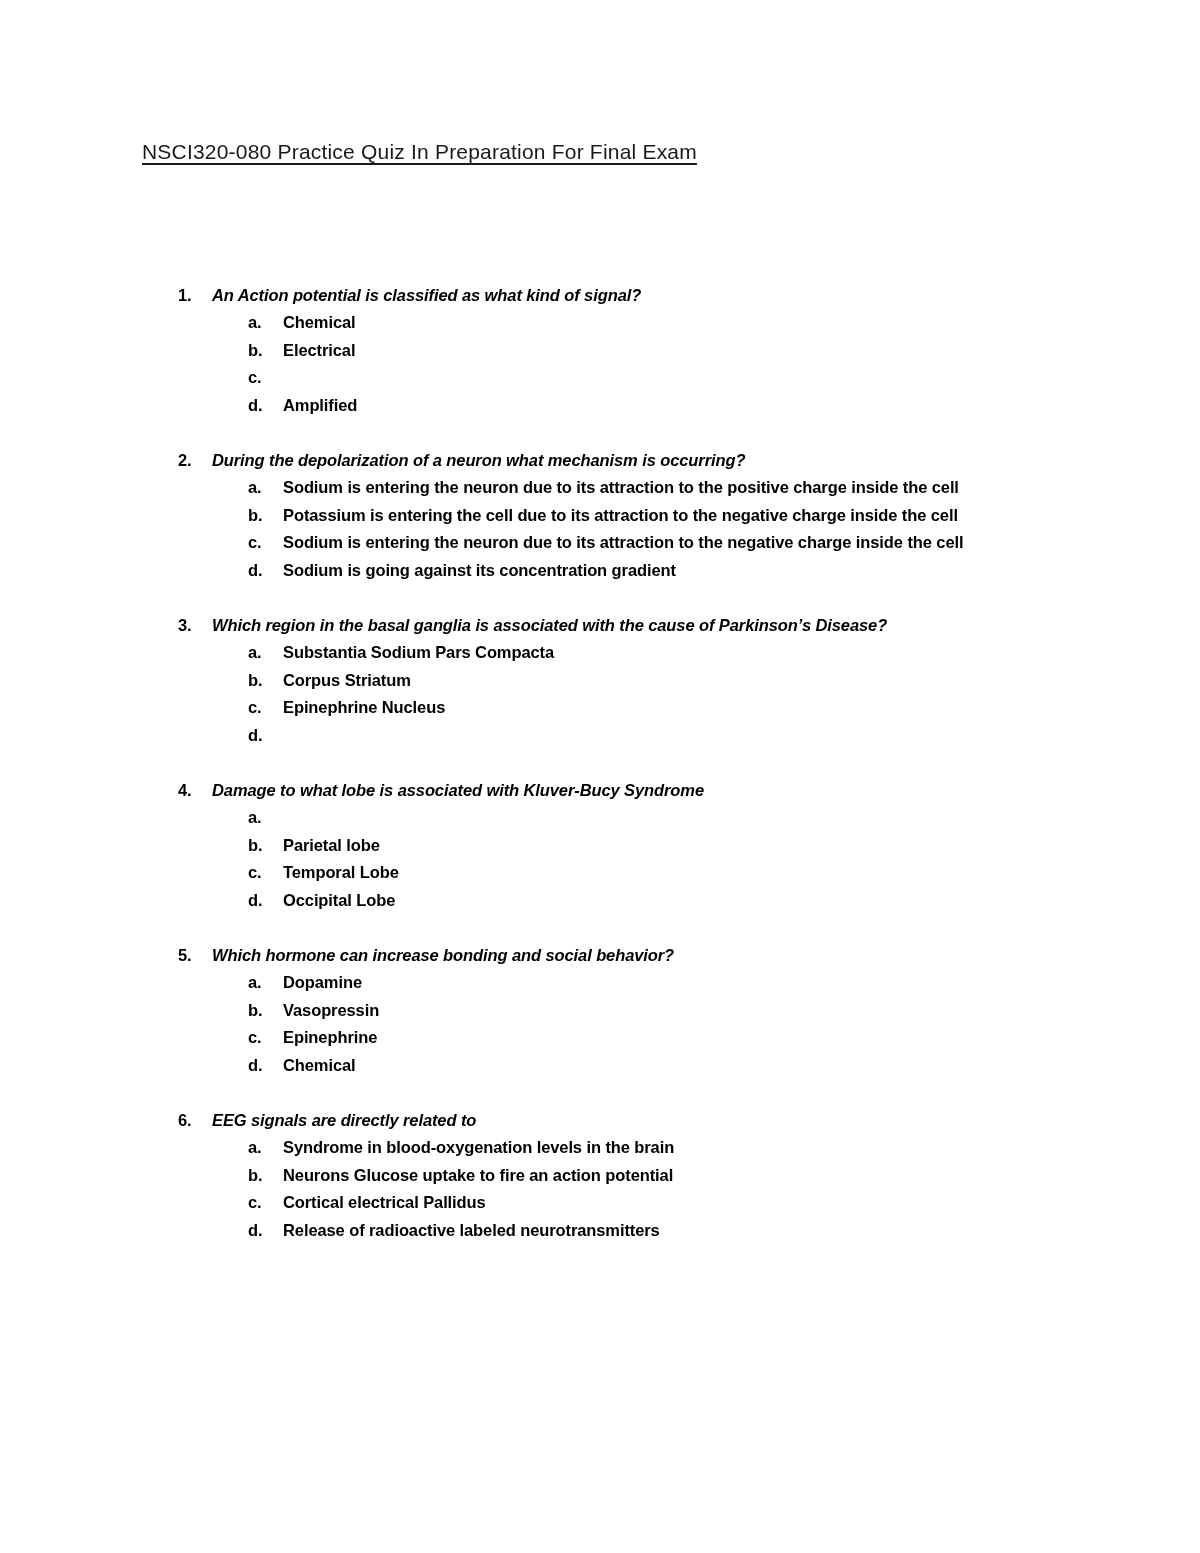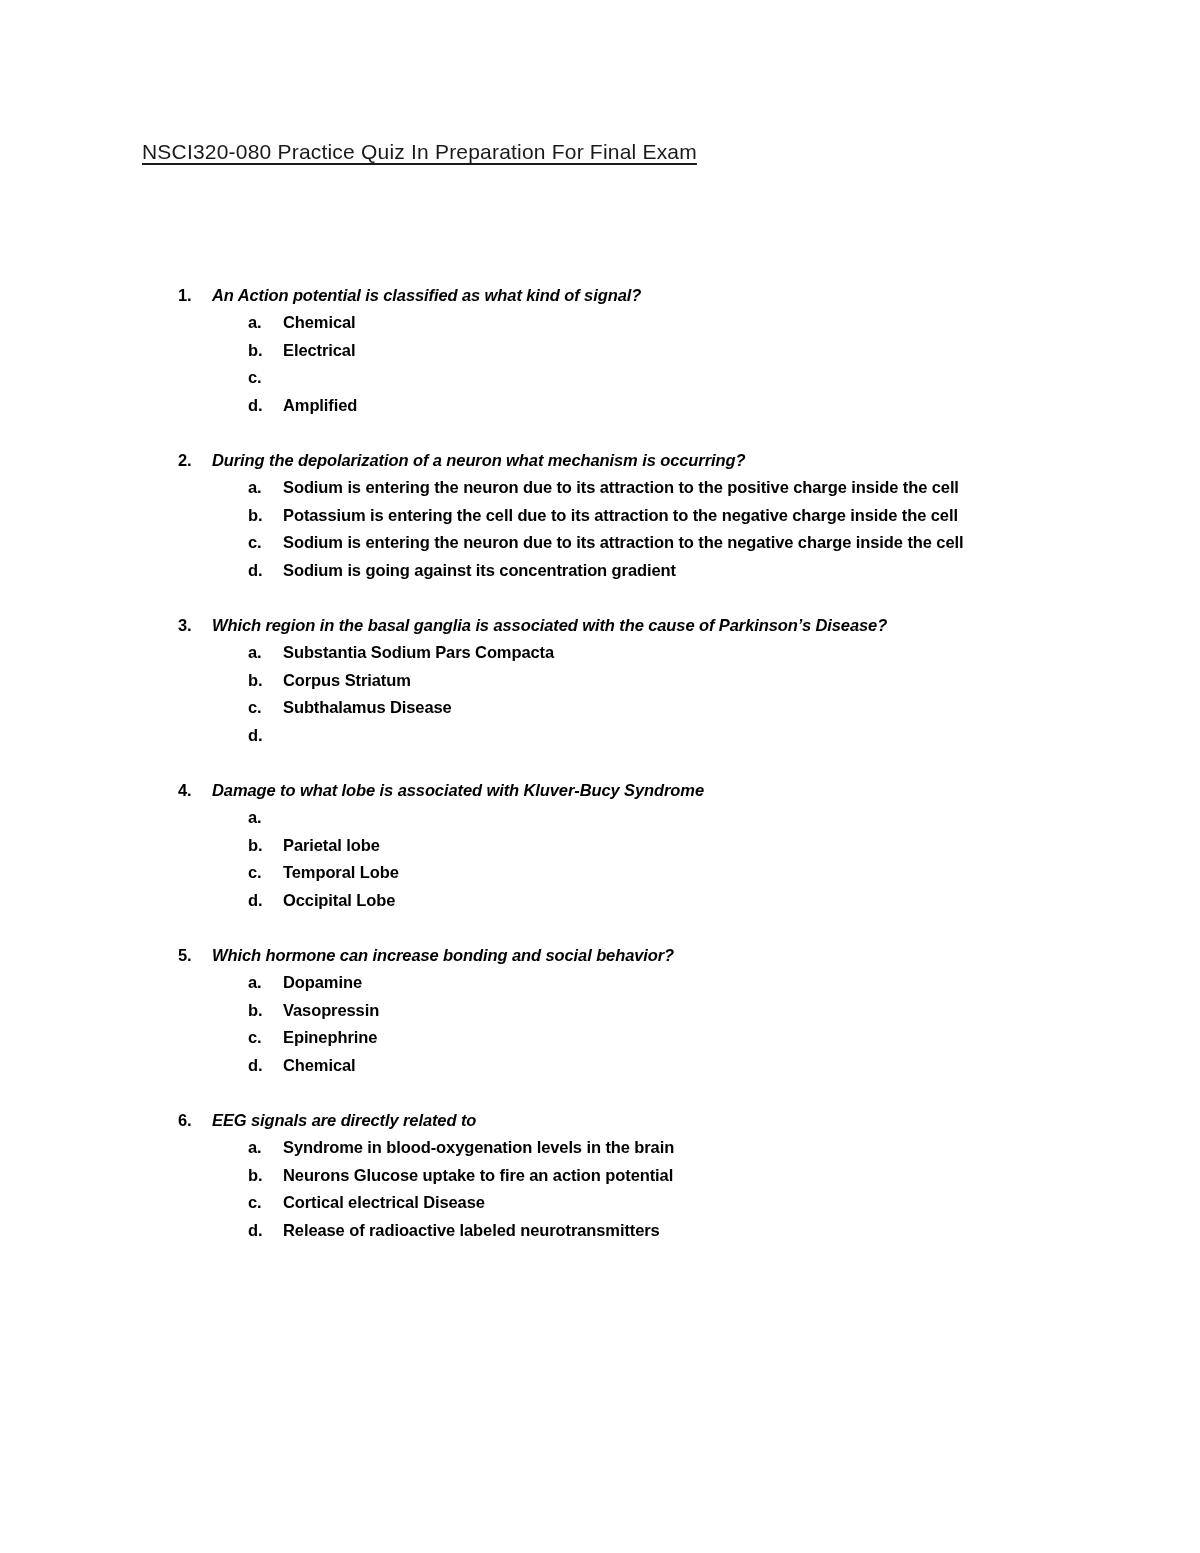--- a/index.html
+++ b/index.html
@@ -128,21 +128,21 @@
         <div class="option">
           <span class="opt-letter">a.</span>
           <span class="opt-text">Substantia Sodium Pars Compacta</span>
         </div>
         <div class="option">
           <span class="opt-letter">b.</span>
           <span class="opt-text">Corpus Striatum</span>
         </div>
         <div class="option">
           <span class="opt-letter">c.</span>
-          <span class="opt-text">Subthalamus Disease</span>
+          <span class="opt-text">Epinephrine Nucleus</span>
         </div>
         <div class="option">
           <span class="opt-letter">d.</span>
         </div>
       </div>
       <div class="question">
         <div class="q-row">
           <span class="q-num">4.</span>
           <span class="q-text">Damage to what lobe is associated with Kluver-Bucy Syndrome</span>
         </div>
@@ -192,21 +192,21 @@
         <div class="option">
           <span class="opt-letter">a.</span>
           <span class="opt-text">Syndrome in blood-oxygenation levels in the brain</span>
         </div>
         <div class="option">
           <span class="opt-letter">b.</span>
           <span class="opt-text">Neurons Glucose uptake to fire an action potential</span>
         </div>
         <div class="option">
           <span class="opt-letter">c.</span>
-          <span class="opt-text">Cortical electrical Disease</span>
+          <span class="opt-text">Cortical electrical Pallidus</span>
         </div>
         <div class="option">
           <span class="opt-letter">d.</span>
           <span class="opt-text">Release of radioactive labeled neurotransmitters</span>
         </div>
       </div>
     </div>
 </div>
 
 </body></html>

